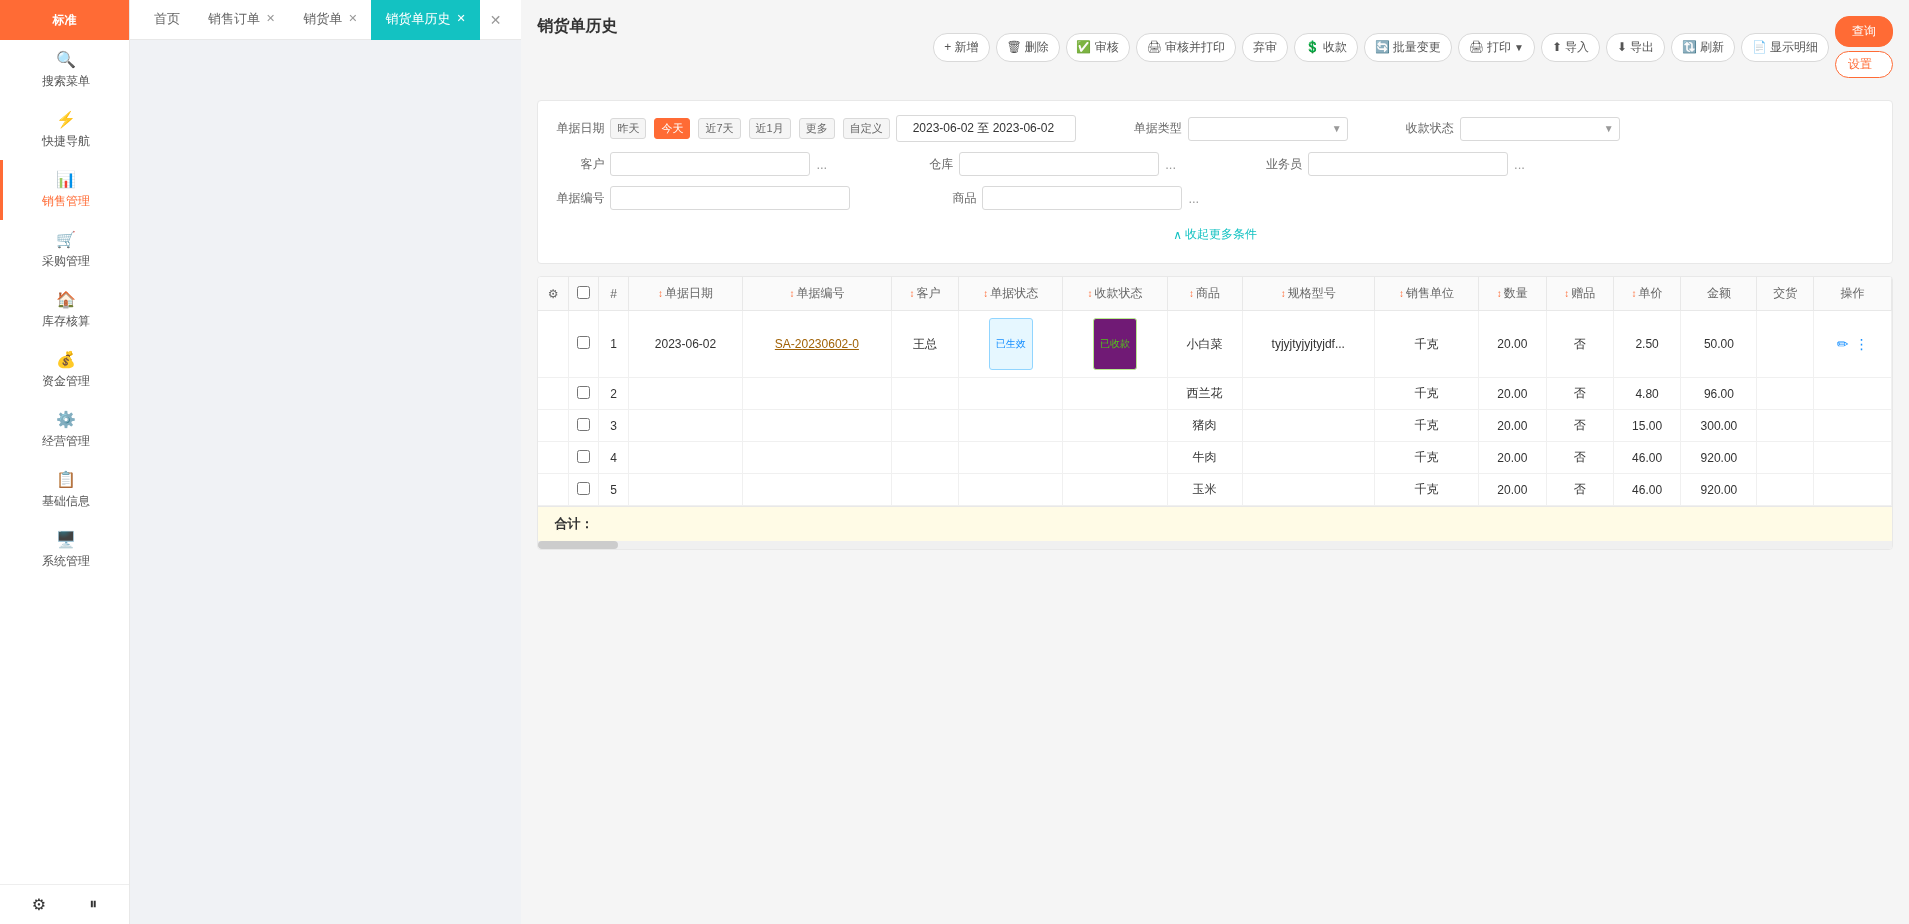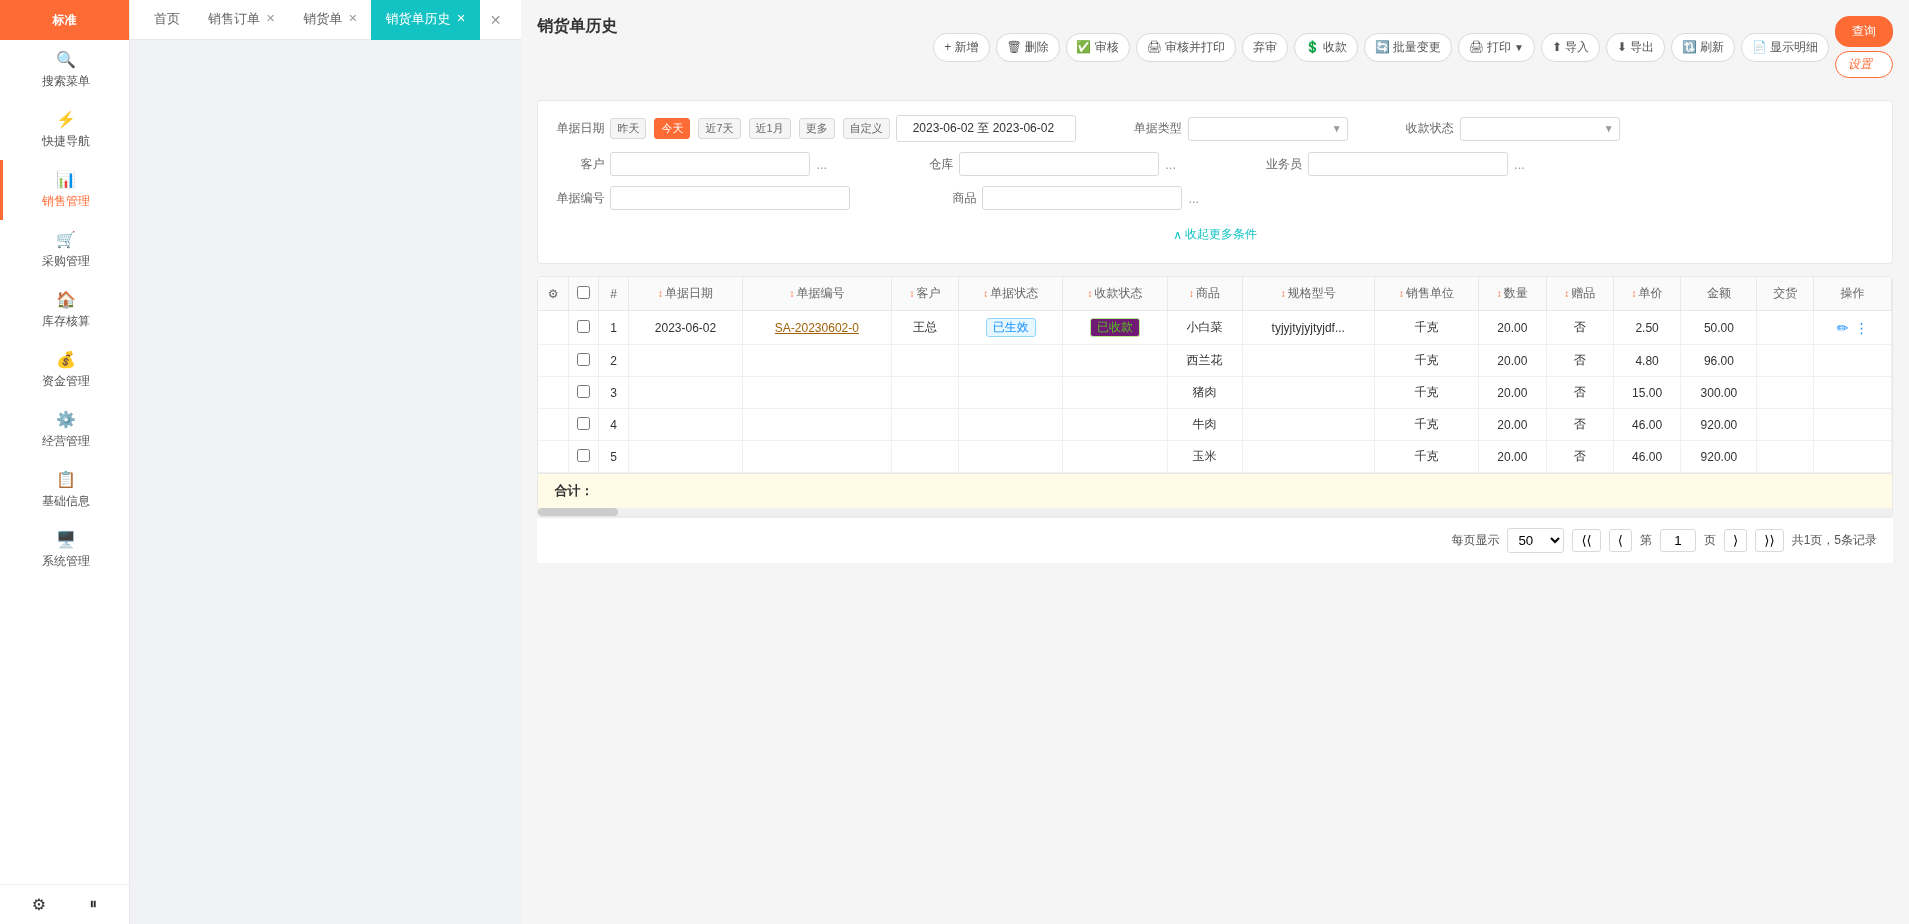--- a/index.html
+++ b/index.html
@@ -25,21 +25,21 @@
     .tab-x { margin-left: auto; padding: 0 10px; cursor: pointer; color: #999; font-size: 14px; }
 
     
     .content { flex: 1; padding: 16px; overflow-y: auto; background: #f5f5f5; }
     .page-title { font-size: 16px; font-weight: bold; margin-bottom: 14px; color: #333; }
 
     
     .toolbar { display: flex; align-items: center; gap: 6px; margin-bottom: 12px; flex-wrap: wrap; }
     .btn { display: inline-flex; align-items: center; gap: 3px; padding: 5px 10px; border: 1px solid #d9d9d9; background: #fff; border-radius: 14px; cursor: pointer; font-size: 12px; color: #555; white-space: nowrap; }
     .btn-query { background: #ff6b35; color: #fff; border-color: #ff6b35; padding: 6px 16px; }
-    .btn-settings { background: #fff; color: #ff6b35; border: 1px solid #ff6b35; padding: 4px 12px; font-style: italic; }
+    .btn-settings { background: #fff; color: #ff6b35; border: 1px solid #ff6b35; padding: 4px 12px; }
 
     
     .filter-panel { background: #fff; border: 1px solid #e8e8e8; border-radius: 4px; padding: 14px 16px; margin-bottom: 12px; }
     .filter-row { display: flex; align-items: center; gap: 16px; margin-bottom: 10px; flex-wrap: wrap; }
     .filter-row:last-child { margin-bottom: 0; }
     .filter-item { display: flex; align-items: center; gap: 6px; }
     .filter-label { color: #666; font-size: 12px; white-space: nowrap; min-width: 50px; text-align: right; }
     .filter-input { border: 1px solid #d9d9d9; border-radius: 3px; padding: 4px 8px; font-size: 12px; color: #333; background: #fff; min-width: 160px; cursor: pointer; }
     .filter-input-wide { min-width: 200px; }
     .filter-dots { color: #999; cursor: pointer; }
@@ -52,21 +52,21 @@
     .select-arrow { position: absolute; right: 6px; color: #999; font-size: 10px; pointer-events: none; }
     .filter-select { appearance: none; border: 1px solid #d9d9d9; border-radius: 3px; padding: 4px 22px 4px 8px; font-size: 12px; color: #333; background: #fff; min-width: 160px; cursor: pointer; }
 
     
     .table-wrapper { background: #fff; border: 1px solid #e8e8e8; border-radius: 4px; overflow: hidden; }
     .data-table { width: 100%; border-collapse: collapse; font-size: 12px; }
     .data-table thead { background: #fafafa; }
     .data-table th { padding: 8px 6px; border-bottom: 1px solid #e8e8e8; border-right: 1px solid #e8e8e8; color: #666; font-weight: normal; white-space: nowrap; text-align: center; position: relative; }
     .data-table th.sortable::before { content: '↕'; font-size: 10px; color: #ff6b35; margin-right: 2px; }
     .data-table td { padding: 7px 6px; border-bottom: 1px solid #f0f0f0; border-right: 1px solid #f0f0f0; text-align: center; color: #333; }
-    .status-badge { display: inline-block; padding: 0 6px; border-radius: 3px; font-size: 12px; }
+    .status-badge { display: inline-block; padding: 18px 6px; border-radius: 3px; font-size: 10px; }
     .status-valid { background: #e6f7ff; color: #1890ff; border: 1px solid #91d5ff; }
     .status-paid { background: #701a75; color: #52c41a; border: 1px solid #b7eb8f; }
     .action-icon { color: #1890ff; cursor: pointer; margin: 0 3px; font-size: 14px; }
     .gear-col { width: 30px; }
     .checkbox-col { width: 30px; }
     .settings-icon-th { display: flex; justify-content: center; align-items: center; cursor: pointer; }
 
     
     .table-footer { background: #fffbe6; padding: 8px 16px; border-top: 1px solid #e8e8e8; display: flex; align-items: center; font-size: 13px; font-weight: bold; }
     .table-footer .label { min-width: 80px; }
@@ -412,30 +412,14 @@
 
       <div class="table-footer">
         <span class="label">合计：</span>
       </div>
 
       <div class="scroll-bar">
         <div class="scroll-thumb"></div>
       </div>
     </div>
 
-    <div class="pagination">
-      <span>每页显示</span>
-      <select class="page-select">
-        <option value="50">50</option>
-        <option value="100">100</option>
-        <option value="200">200</option>
-      </select>
-      <button class="page-btn">⟨⟨</button>
-      <button class="page-btn">⟨</button>
-      <span>第</span>
-      <input class="page-input" type="text" value="1" style="">
-      <span>页</span>
-      <button class="page-btn">⟩</button>
-      <button class="page-btn">⟩⟩</button>
-      <span>共1页，5条记录</span>
-    </div>
   </div>
 </div>
 
 </body></html>

